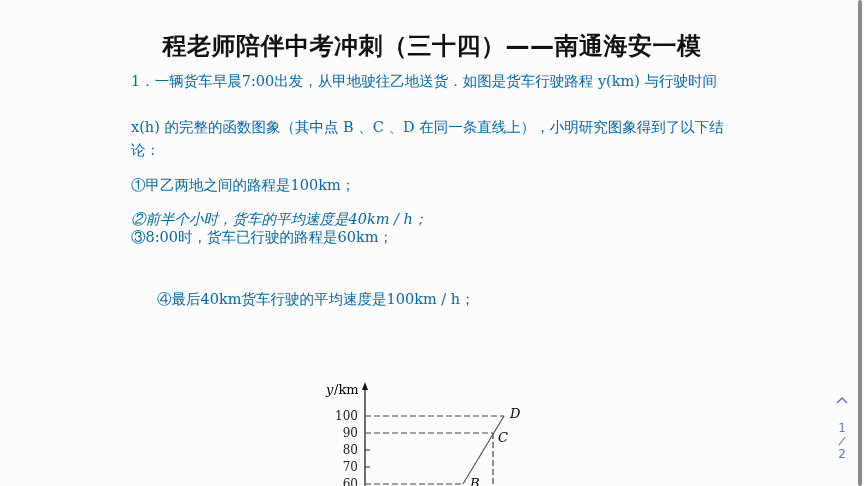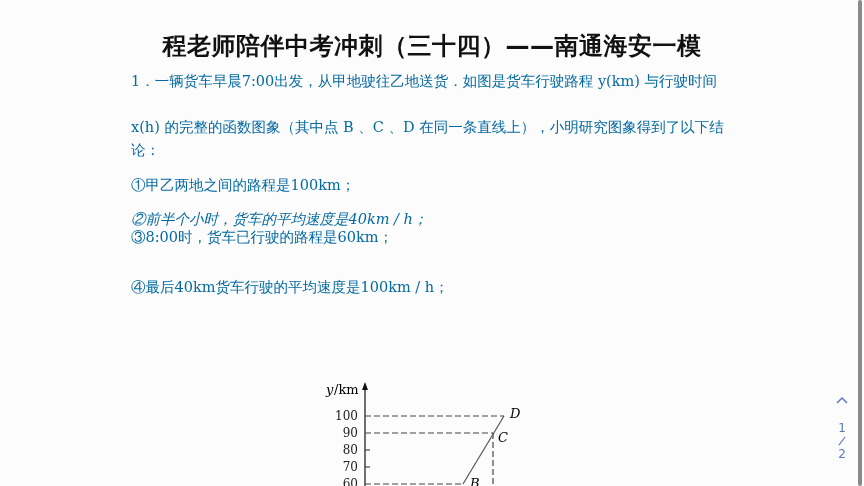--- a/index.html
+++ b/index.html
@@ -3,21 +3,21 @@
 <meta charset="utf-8">
 <style>
   * { box-sizing: border-box; margin: 0; padding: 0; }
   html, body { width: 864px; height: 486px; overflow: hidden; background: #fcfcfc; }
   body { position: relative; font-family: "DejaVu Serif", "Liberation Serif", serif; color: #222; }
   .page { position: absolute; left: 0; top: 0; width: 864px; height: 486px; }
   .title { position: absolute; top: 30px; left: 0; width: 864px; text-align: center;
     font-family: "DejaVu Sans", "Liberation Sans", sans-serif; font-weight: bold; font-size: 24px; letter-spacing: 0.5px; color: #111; }
   .line { position: absolute; left: 131px; font-size: 14.5px; white-space: nowrap; color: #0369a1; }
   .l1 { top: 72px; } .l2 { top: 105px; margin-top: 13px; } .l3 { top: 141px; }
-  .c1 { top: 176px; } .c2 { top: 210px; font-style: italic; } .c3 { top: 228px; } .c4 { top: 278px; } .c5 { top: 312px; } .c6 { top: 345px; }
+  .c1 { top: 176px; } .c2 { top: 210px; font-style: italic; } .c3 { top: 228px; } .c4 { top: 290px; margin-left: 26px; } .c5 { top: 312px; } .c6 { top: 345px; }
   .chart { position: absolute; left: 300px; top: 374px; width: 260px; height: 112px; }
   .right-ctrl { position: absolute; right: 0; top: 395px; width: 44px; text-align: center;
     font-family: "DejaVu Sans", "Liberation Sans", sans-serif; color: #5a7bbf; font-size: 12px; }
   .chev { display:block; margin: 0 auto; }
   .scrollbar { position: absolute; right: 2px; top: 0; width: 4px; height: 486px; background: #8a8a8a; border-radius: 2px; }
 </style>
 </head>
 <body>
 
 <div class="page">

